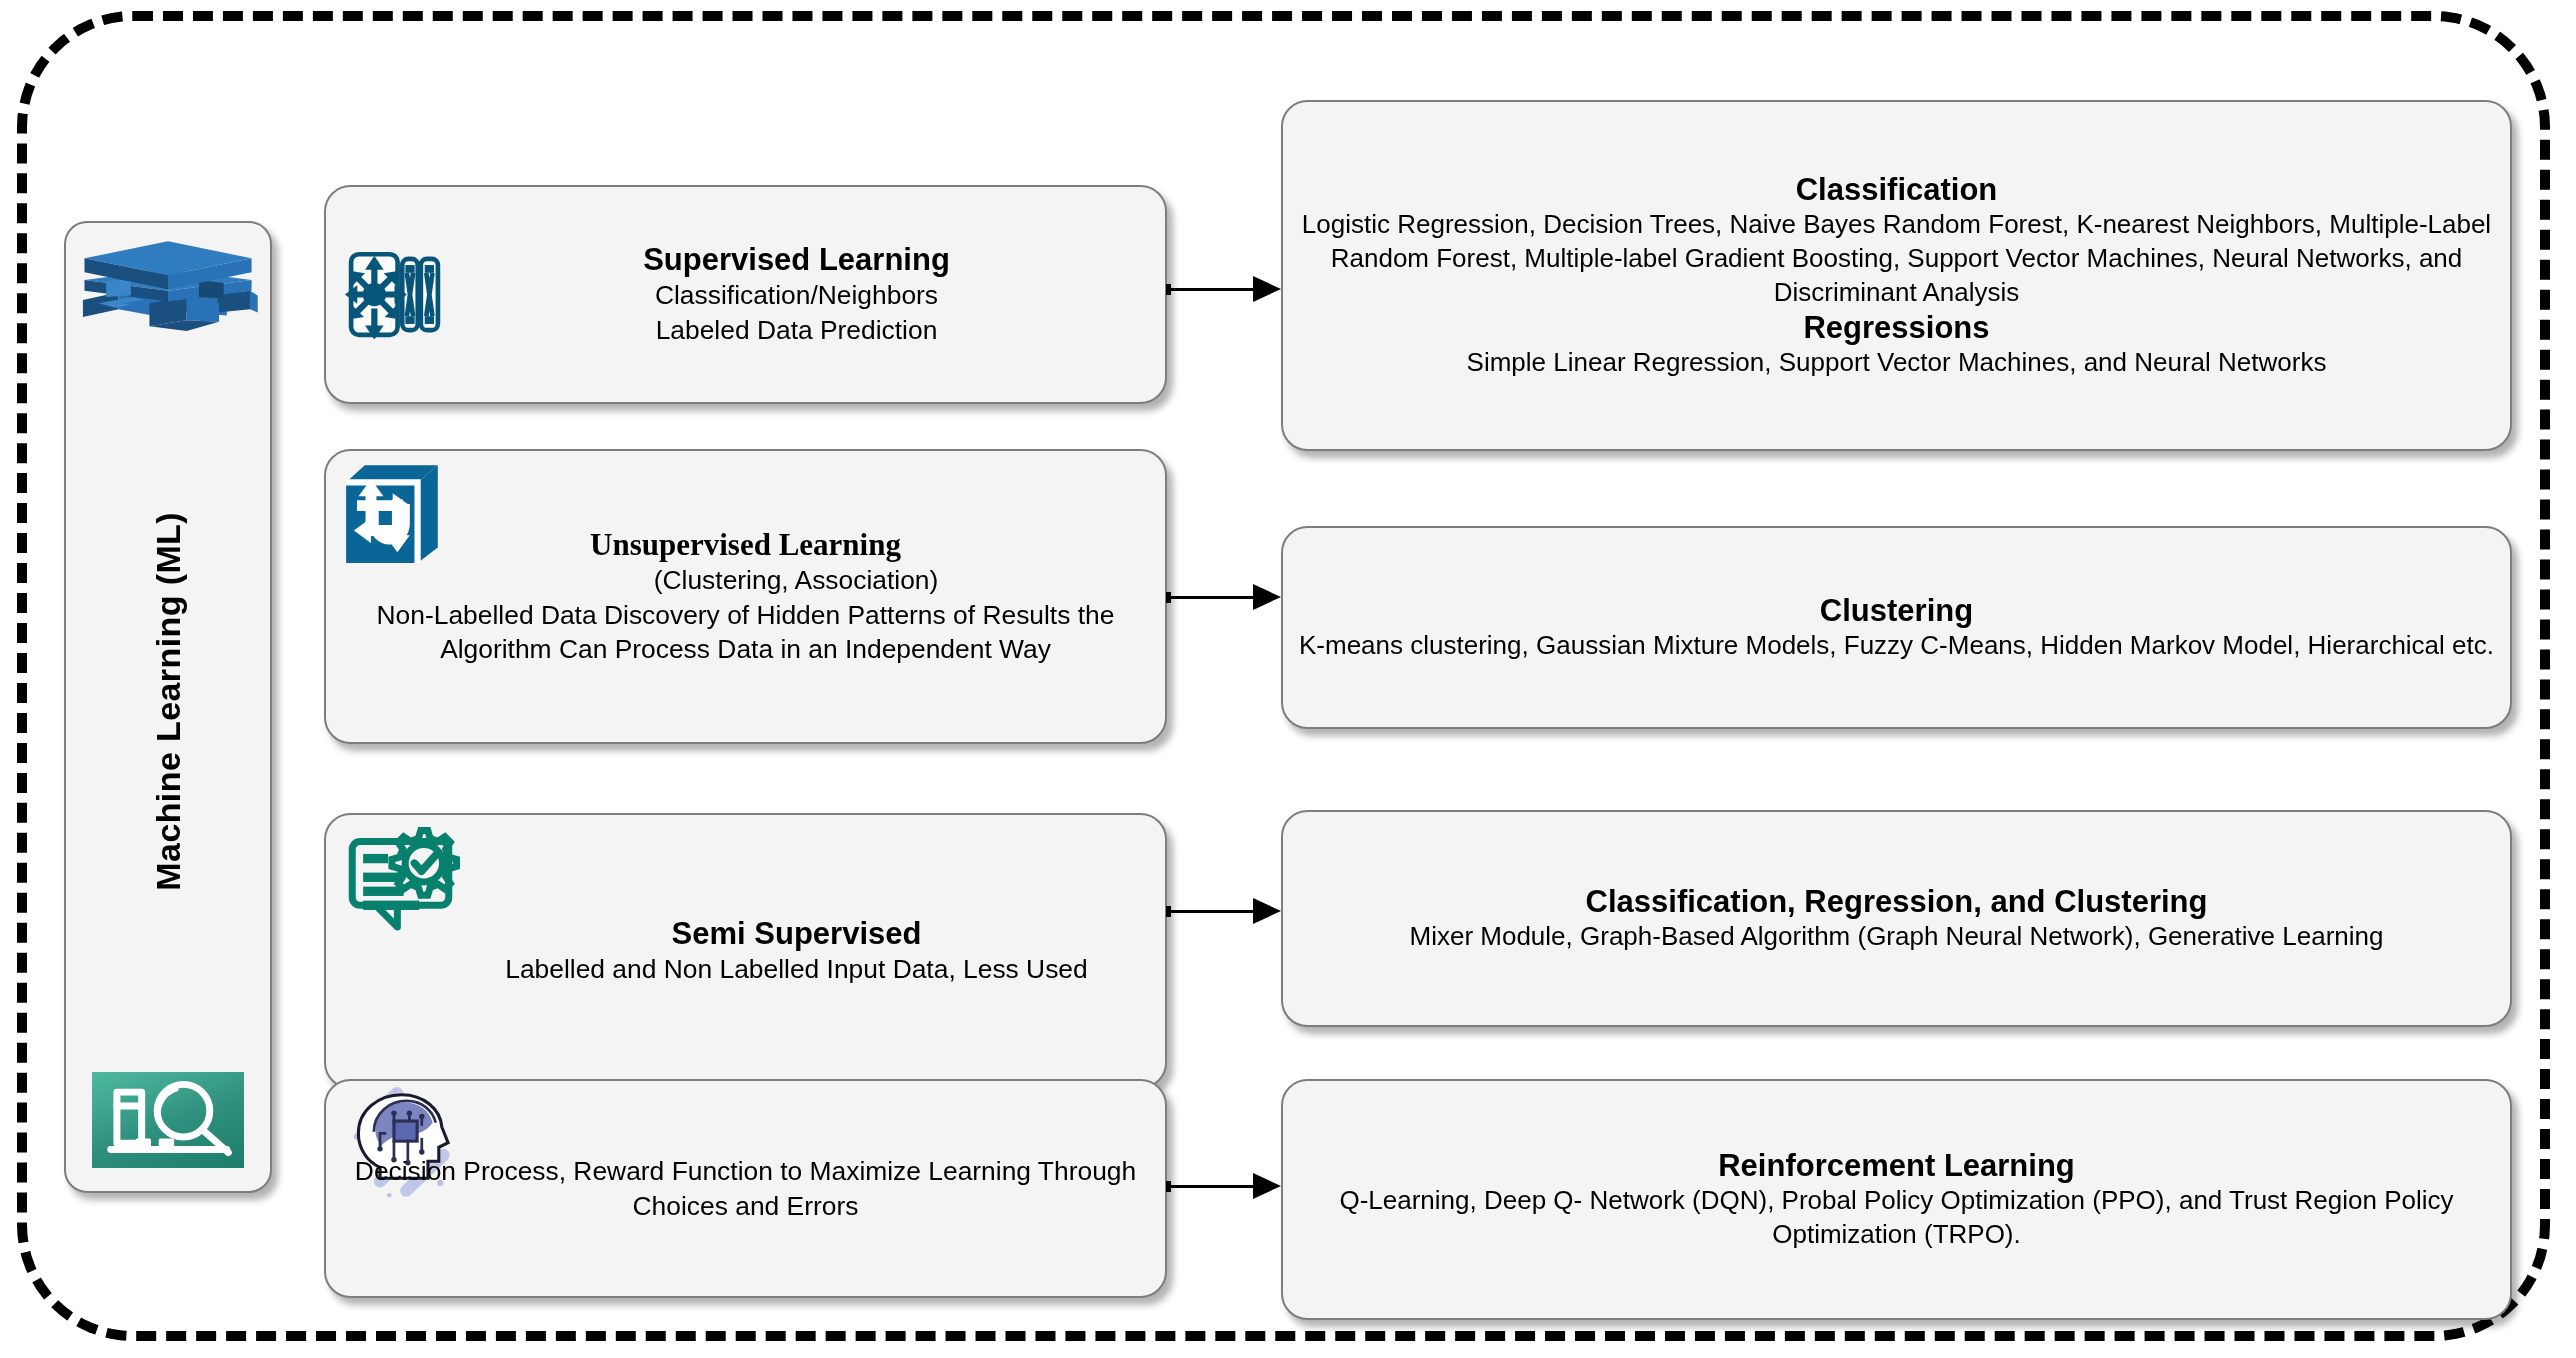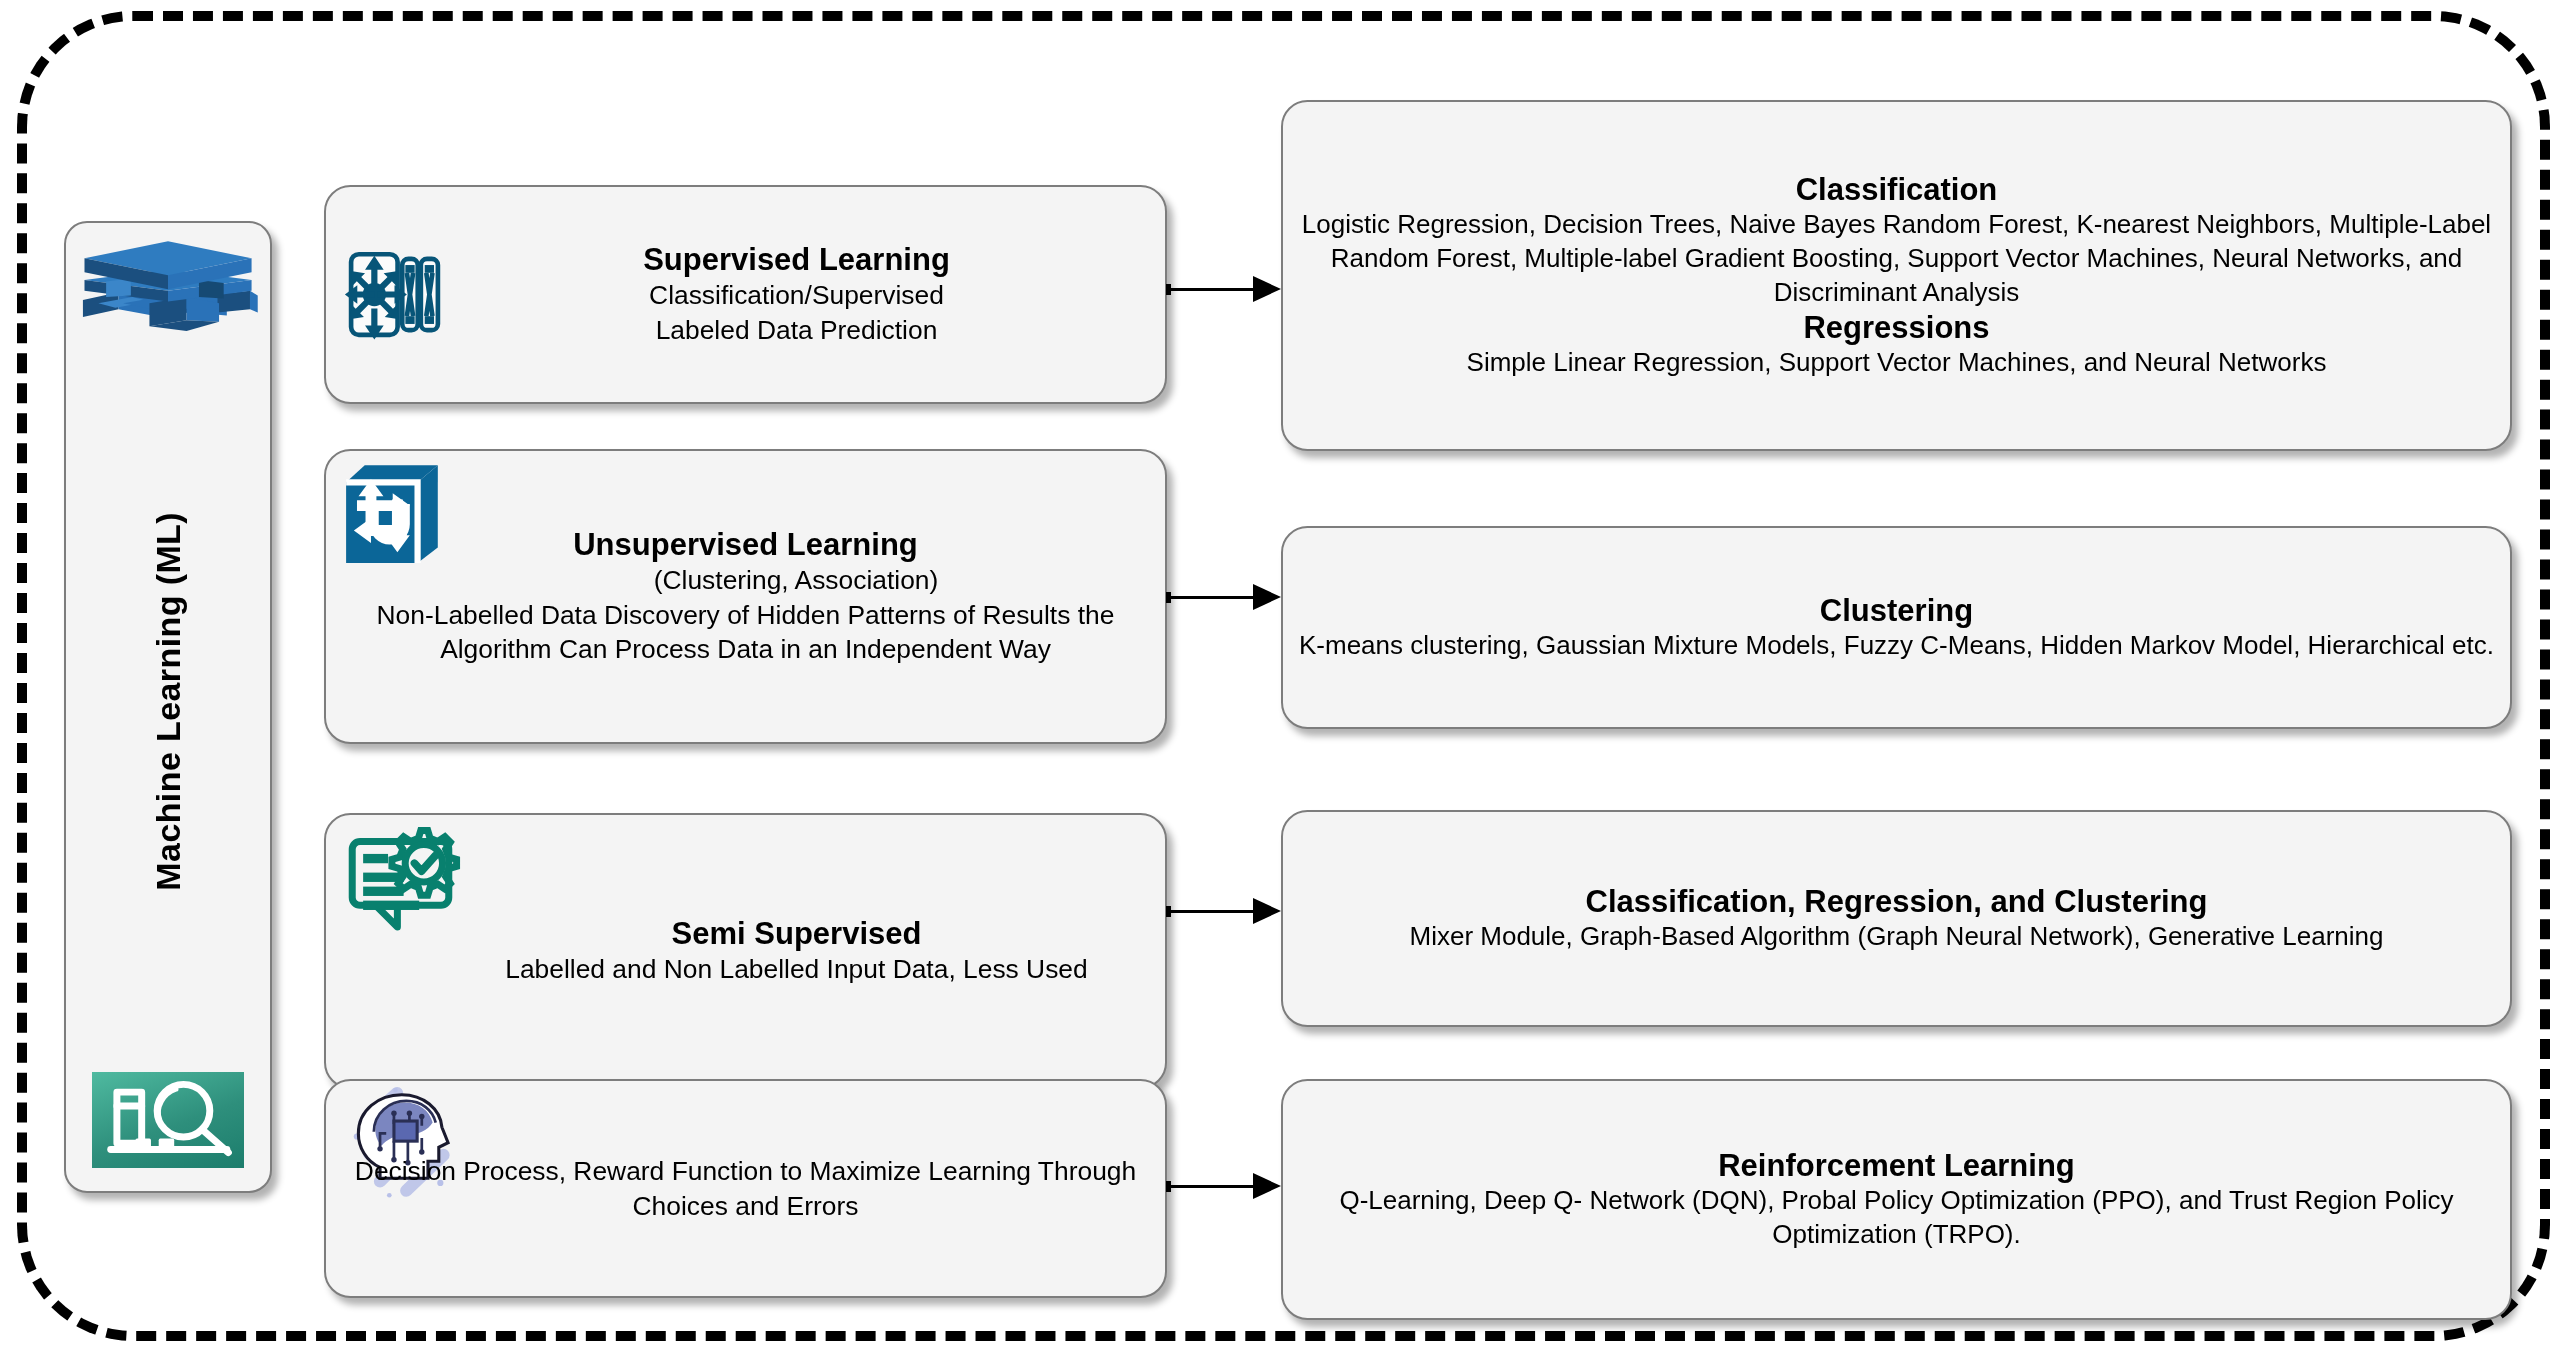--- a/index.html
+++ b/index.html
@@ -181,21 +181,21 @@
             <rect x="99" y="22" width="12" height="10"></rect>
             <rect x="99" y="88" width="12" height="10"></rect>
             <path d="M101 32 L109 88 M109 32 L101 88" stroke="#075578" stroke-width="6"></path>
           </g>
         </g>
       </svg>
     </div>
     <div class="body" style="padding-left:116px;">
       <div class="ltext">
         <div class="ltitle">Supervised Learning</div>
-        <div class="lsub">Classification/Supervised</div>
+        <div class="lsub">Classification/Neighbors</div>
         <div class="lsub">Labeled Data Prediction</div>
       </div>
     </div>
   </div>
 
   <div class="card lcard" style="top:436px;height:295px;">
     <div class="icon" style="top:11px;left:17px;width:101px;height:109px;">
       <svg width="101" height="109" viewBox="0 0 130 140">
         <g fill="#0b6698">
           <polygon points="4,26 96,26 96,130 4,130"></polygon>
@@ -209,21 +209,21 @@
           <path d="M14 84 l22 -16 v9 h46 v14 h-46 v9 z" transform="translate(0,4)"></path>
           <path d="M34 56 h12 v26 a14 14 0 0 0 28 0 v-26 h12 v26 a26 26 0 0 1 -52 0 z" transform="translate(0,-2)"></path>
         </g>
         <g fill="none" stroke="#ffffff" stroke-width="8">
           <path d="M4 26 h92 v104"></path>
         </g>
       </svg>
     </div>
     <div class="body" style="padding:9.3px 22px 9.3px 22px;">
       <div class="ltext">
-        <div class="ltitle" style="">Unsupervised Learning</div>
+        <div class="ltitle" style="font-family:Liberation Serif, serif;">Unsupervised Learning</div>
         <div class="lsub" style="padding-left:101px;">(Clustering, Association)</div>
         <div class="lsub">Non-Labelled Data Discovery of Hidden Patterns of Results the Algorithm Can Process Data in an Independent Way</div>
       </div>
     </div>
   </div>
 
   <div class="card lcard" style="top:800px;height:276px;">
     <div class="icon" style="top:14px;left:20px;width:109px;height:109px;">
       <svg width="109" height="109" viewBox="0 0 140 140">
         <g fill="none" stroke="#08806e" stroke-width="9" stroke-linejoin="round">

